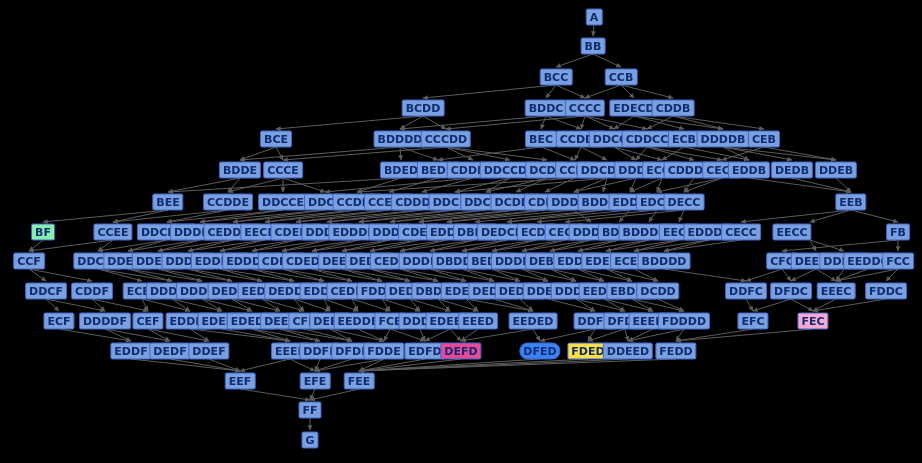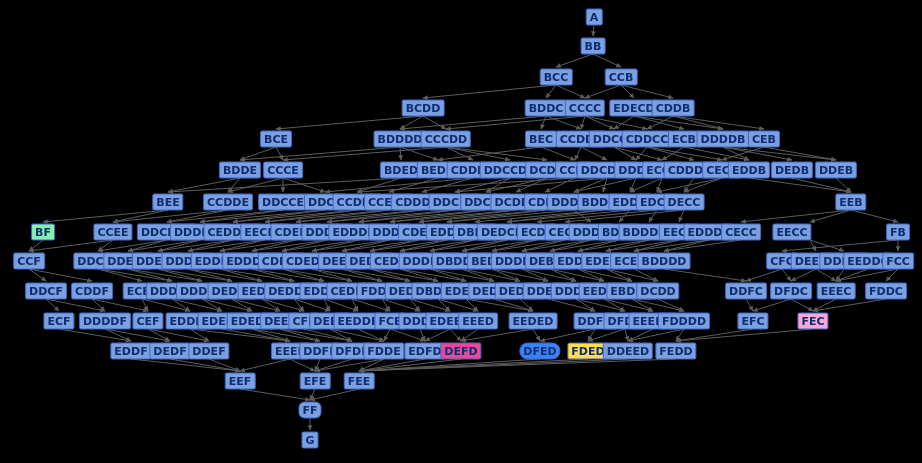--- a/index.html
+++ b/index.html
@@ -486,16 +486,16 @@
       <div class="node" style="left: 384px; top: 351px; background: rgb(122, 160, 224); border-color: rgb(62, 102, 201); color: rgb(15, 45, 114);">FDDE</div>
       <div class="node" style="left: 425px; top: 351px; background: rgb(122, 160, 224); border-color: rgb(62, 102, 201); color: rgb(15, 45, 114);">EDFD</div>
       <div class="node" style="left: 461px; top: 351px; background: #ec4899; border-color: rgb(62, 102, 201); color: rgb(15, 45, 114);">DEFD</div>
       <div class="node" style="left: 540px; top: 351px; background: #3b82f6; border-color: rgb(62, 102, 201); color: rgb(15, 45, 114); border-radius: 8px;">DFED</div>
       <div class="node" style="left: 588px; top: 351px; background: #fde047; border-color: rgb(62, 102, 201); color: rgb(15, 45, 114);">FDED</div>
       <div class="node" style="left: 628px; top: 351px; background: rgb(122, 160, 224); border-color: rgb(62, 102, 201); color: rgb(15, 45, 114);">DDEED</div>
       <div class="node" style="left: 676px; top: 351px; background: rgb(122, 160, 224); border-color: rgb(62, 102, 201); color: rgb(15, 45, 114);">FEDD</div>
       <div class="node" style="left: 240px; top: 381px; background: rgb(122, 160, 224); border-color: rgb(62, 102, 201); color: rgb(15, 45, 114);">EEF</div>
       <div class="node" style="left: 315px; top: 381px; background: rgb(122, 160, 224); border-color: rgb(62, 102, 201); color: rgb(15, 45, 114);">EFE</div>
       <div class="node" style="left: 359px; top: 381px; background: rgb(122, 160, 224); border-color: rgb(62, 102, 201); color: rgb(15, 45, 114);">FEE</div>
-      <div class="node" style="left: 310px; top: 410px; background: rgb(122, 160, 224); border-color: rgb(62, 102, 201); color: rgb(15, 45, 114); border-radius: 6px;">FF</div>
+      <div class="node" style="left: 310px; top: 410px; background: rgb(122, 160, 224); border-color: rgb(62, 102, 201); color: rgb(15, 45, 114);">FF</div>
       <div class="node" style="left: 310px; top: 440px; background: rgb(122, 160, 224); border-color: rgb(62, 102, 201); color: rgb(15, 45, 114);">G</div>
     </div>
 </div>
 
 </body></html>

